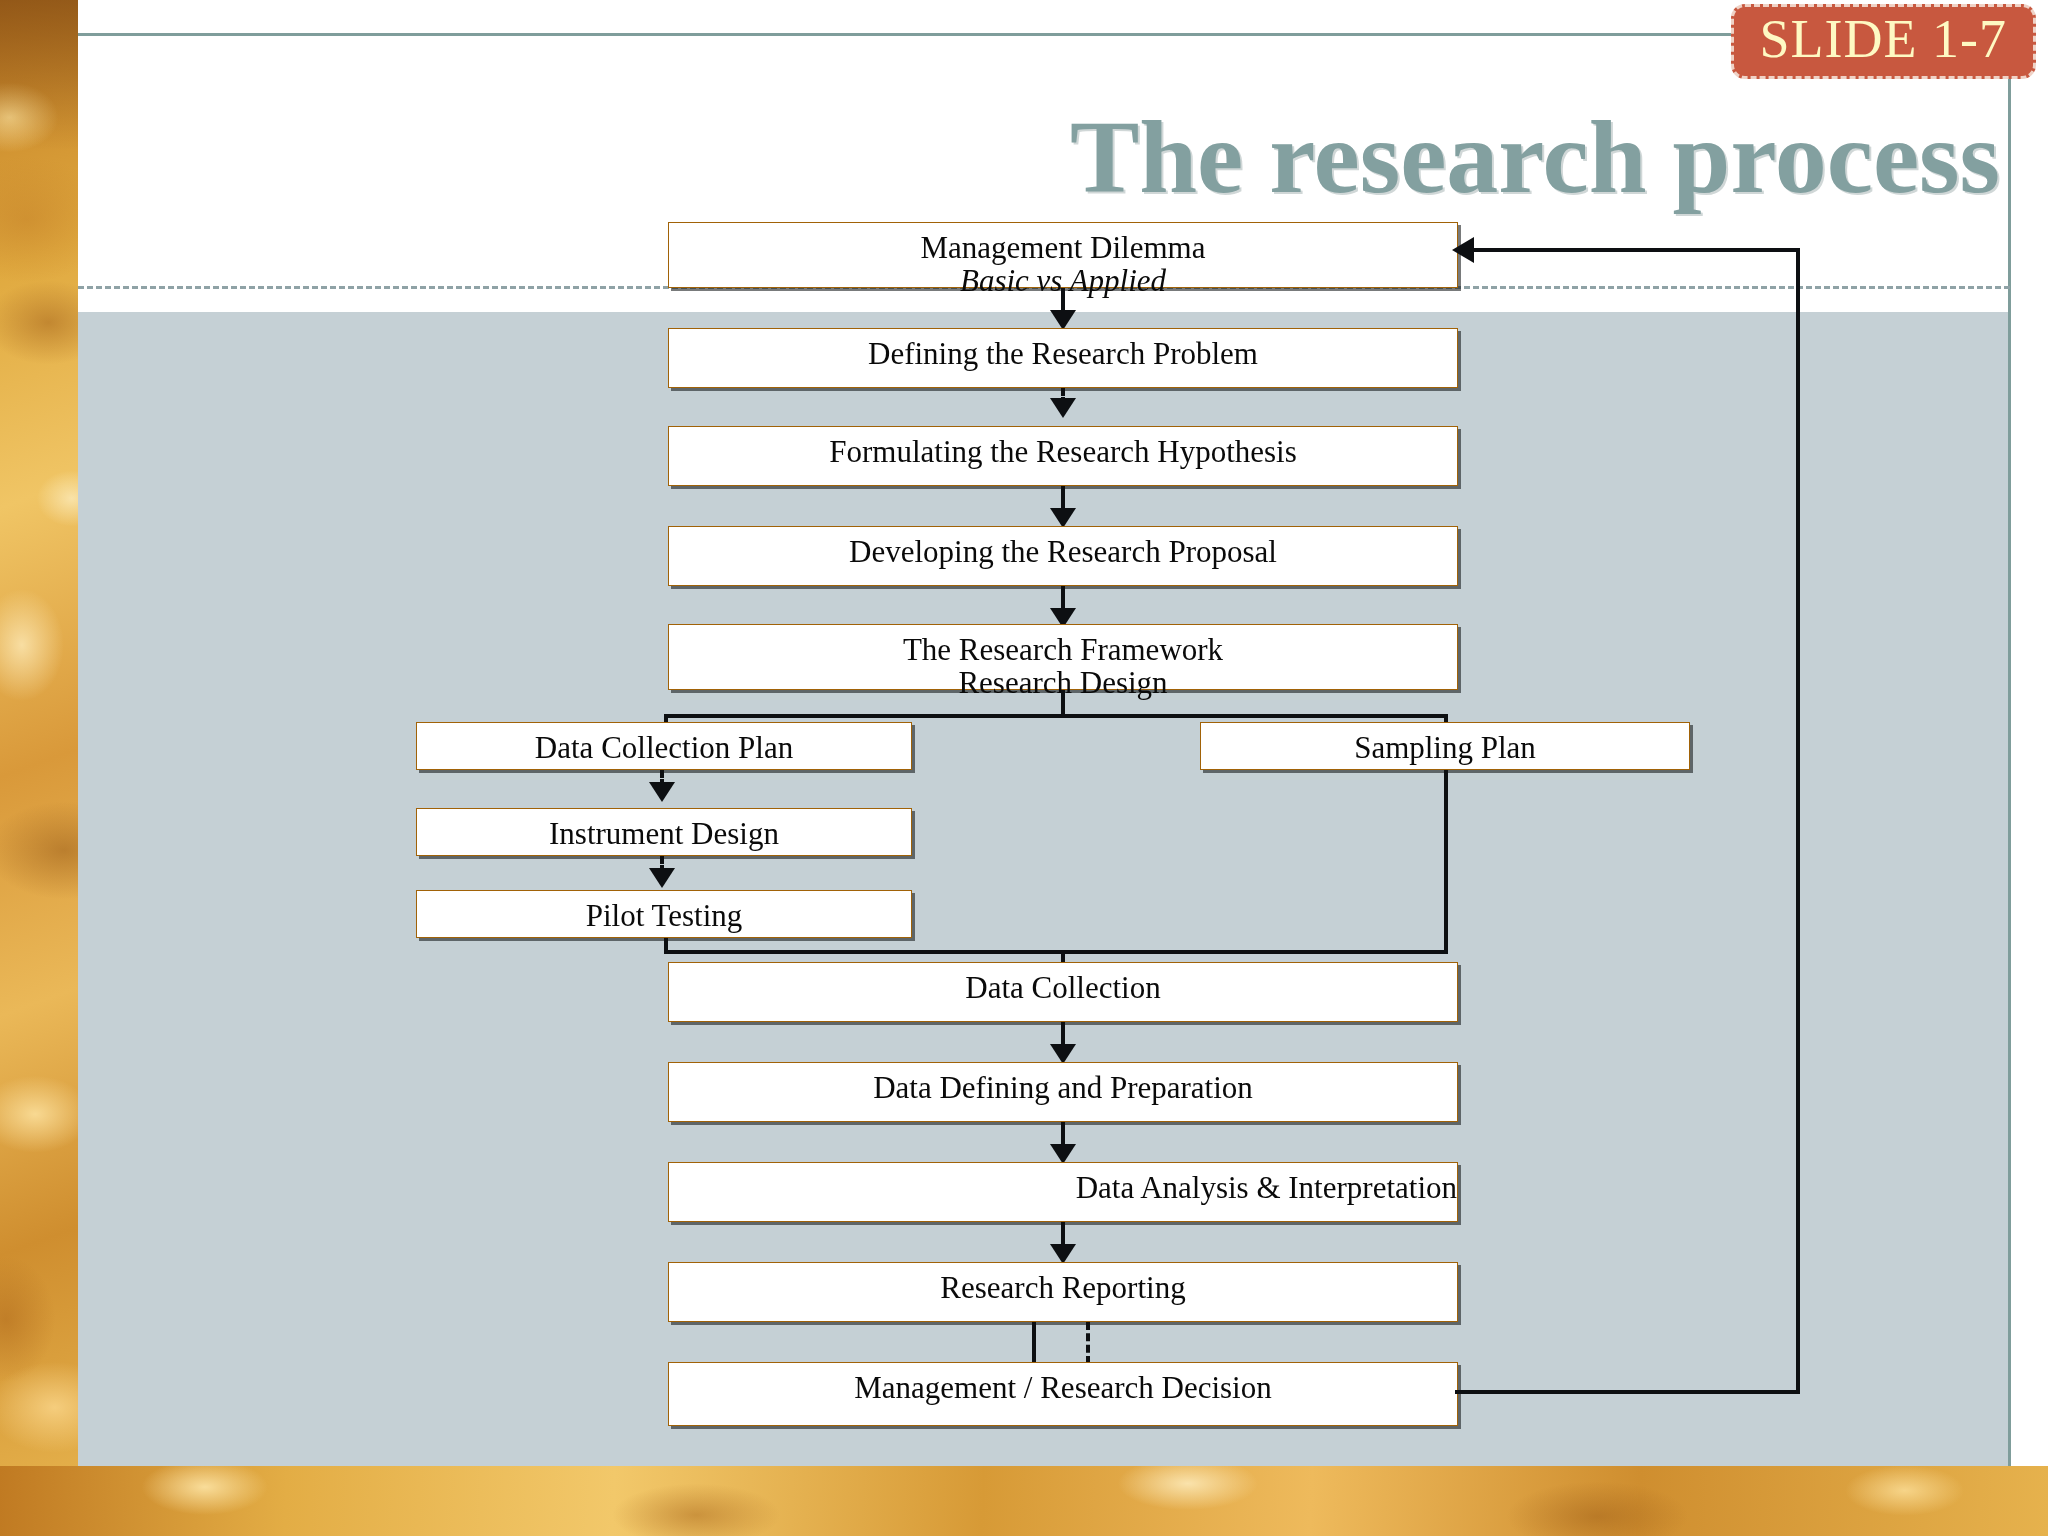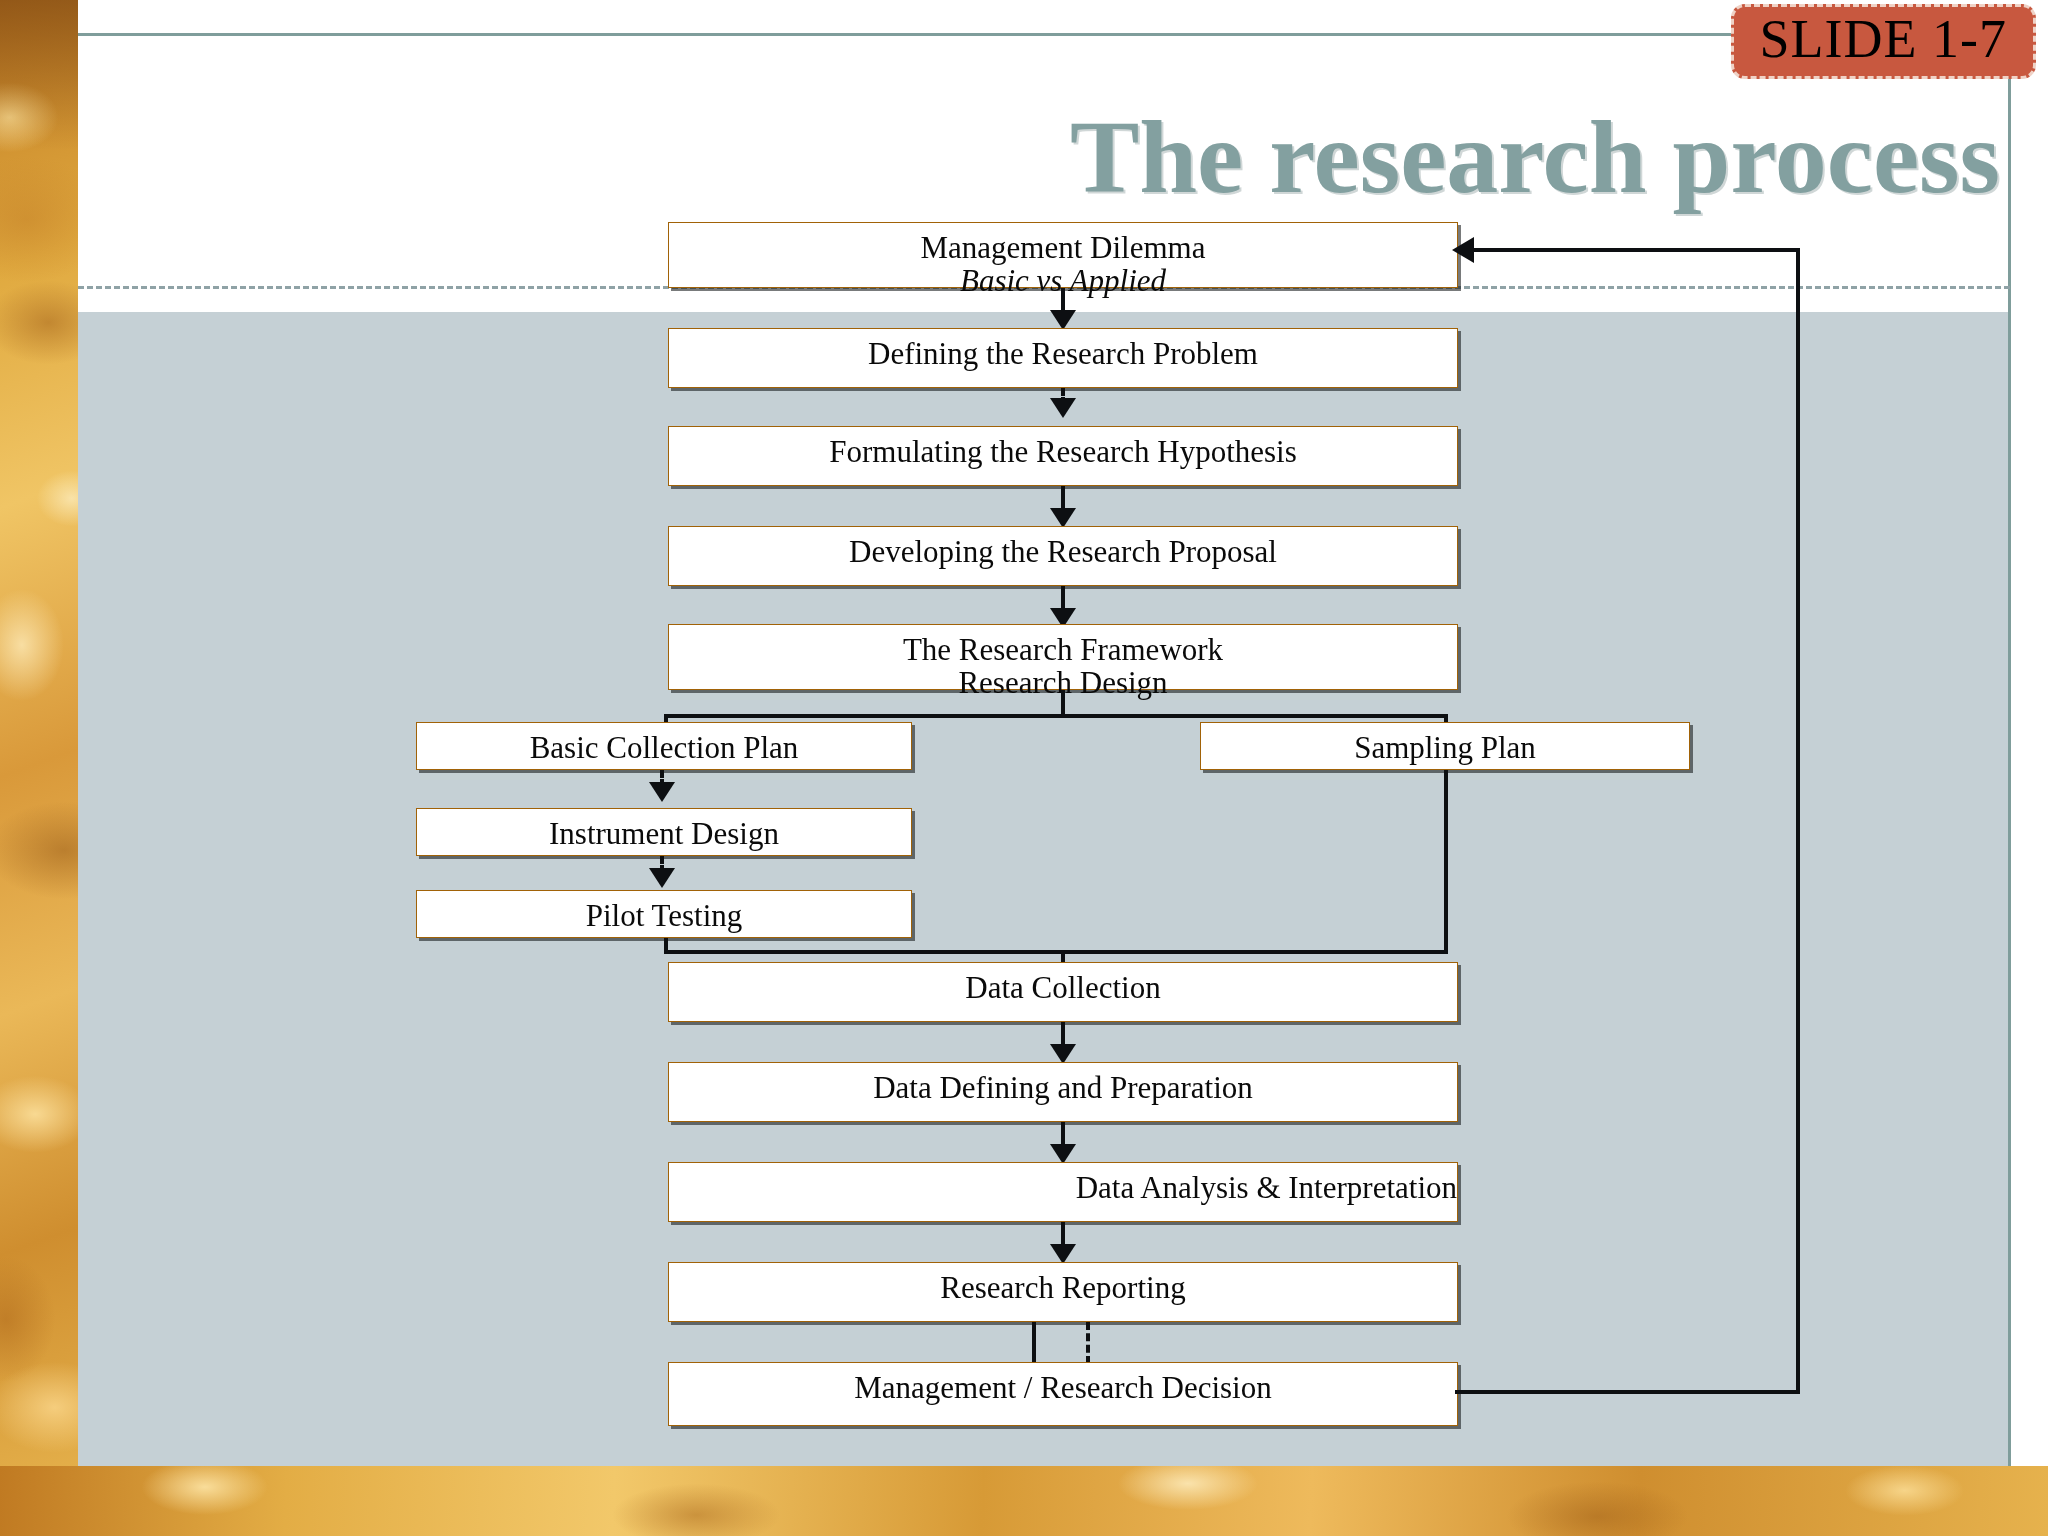--- a/index.html
+++ b/index.html
@@ -45,21 +45,21 @@
 
   #rule-top{position:absolute;left:78px;top:33px;width:1932px;height:3px;background:#7f9d9b;}
   #rule-right{position:absolute;left:2008px;top:33px;width:3px;height:1433px;background:#7f9d9b;}
   #rule-dashed{position:absolute;left:78px;top:286px;width:1932px;height:0;
     border-top:3px dashed #8fa2a6;}
 
   
   #slide-badge{
     position:absolute;right:12px;top:4px;
     background:#c8583f;border:3px dashed #efd2c6;border-radius:14px;
-    color:#000000;font-family:"Liberation Serif",serif;
+    color:#fef9c3;font-family:"Liberation Serif",serif;
     font-size:54px;letter-spacing:1px;
     padding:4px 26px 8px 26px;line-height:1.05;
     white-space:nowrap;
   }
 
   
   #page-title{
     position:absolute;left:70px;top:105px;width:1930px;
     text-align:right;
     font-family:"Liberation Serif",serif;
@@ -153,21 +153,21 @@
     <span class="l1">The Research Framework</span>
     <span class="l2">Research Design</span>
   </div>
 
   <div class="vline" style="left:1061px;top:690px;height:26px;"></div>
   <div class="hline" style="left:664px;top:714px;width:784px;"></div>
   <div class="vline" style="left:664px;top:714px;height:24px;"></div>
   <div class="vline" style="left:1444px;top:714px;height:24px;"></div>
 
   <div class="node" style="left:416px;top:722px;width:496px;height:48px;">
-    <span class="l1">Basic Collection Plan</span>
+    <span class="l1">Data Collection Plan</span>
   </div>
 
   <div class="node" style="left:1200px;top:722px;width:490px;height:48px;">
     <span class="l1">Sampling Plan</span>
   </div>
 
   <div class="vline" style="left:1444px;top:770px;height:180px;"></div>
 
   <div class="vline dash" style="left:660px;top:770px;height:26px;"></div>
   <div class="arrowdown" style="left:649px;top:782px;"></div>

